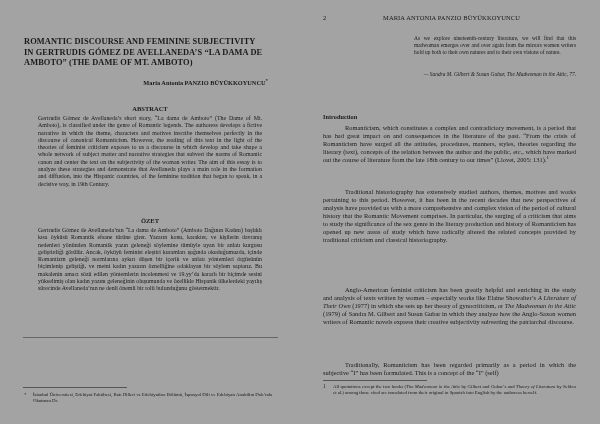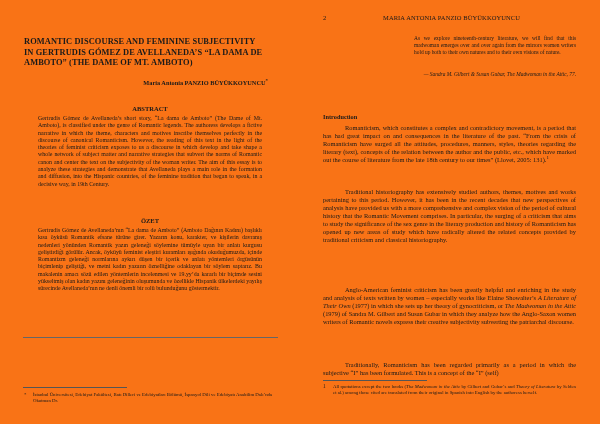--- a/index.html
+++ b/index.html
@@ -1,21 +1,21 @@
 <!DOCTYPE html>
 <html><head>
   <meta charset="utf-8">
   <style>
     html, body { margin: 0; padding: 0; }
     body {
       width: 600px; height: 424px; overflow: hidden; background: #ffffff;
       font-family: "Liberation Serif", serif; color: #1a1a1a;
       position: relative;
     }
-    .page { position: absolute; top: 0; width: 300px; height: 424px; background: #f97316; }
+    .page { position: absolute; top: 0; width: 300px; height: 424px; background: #a3a3a3; }
     .left { left: 0; }
     .right { left: 300px; }
 
     
     .title {
       position: absolute; left: 24px; top: 37px; width: 240px;
       font-weight: bold; font-size: 8.4px; line-height: 10.5px; letter-spacing: 0.1px;
     }
     .author {
       position: absolute; right: 32px; top: 78px;

